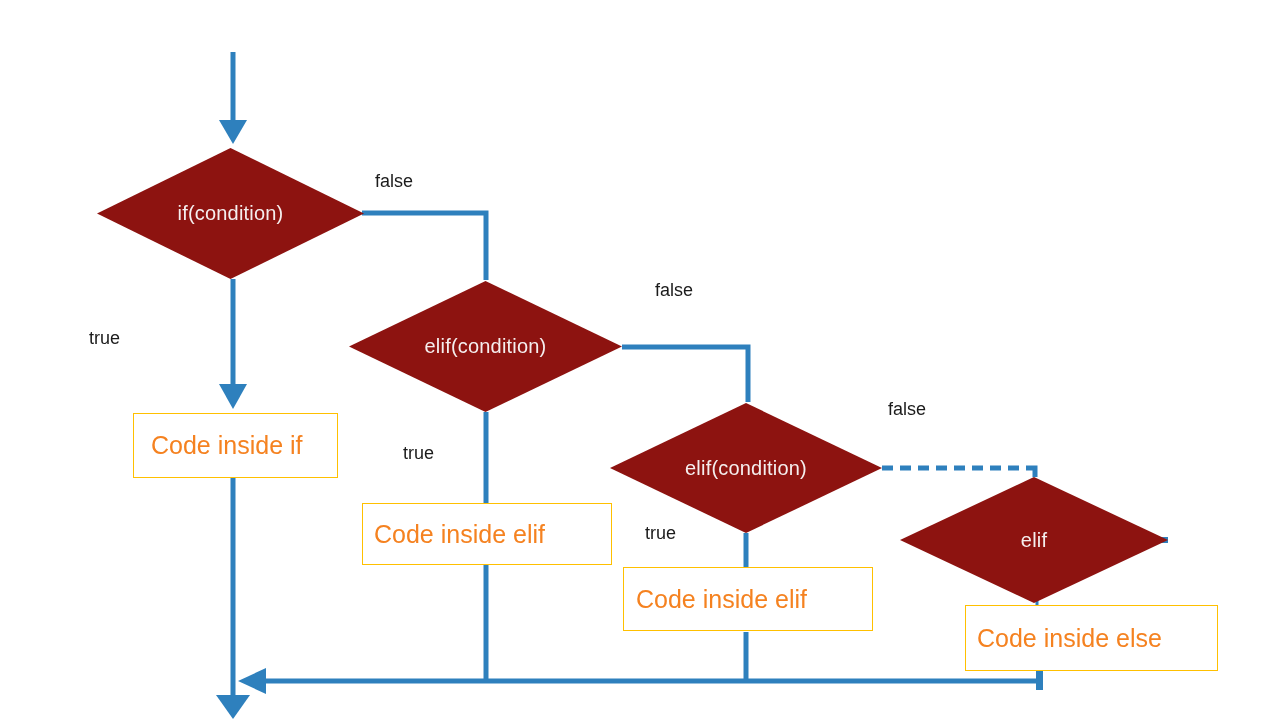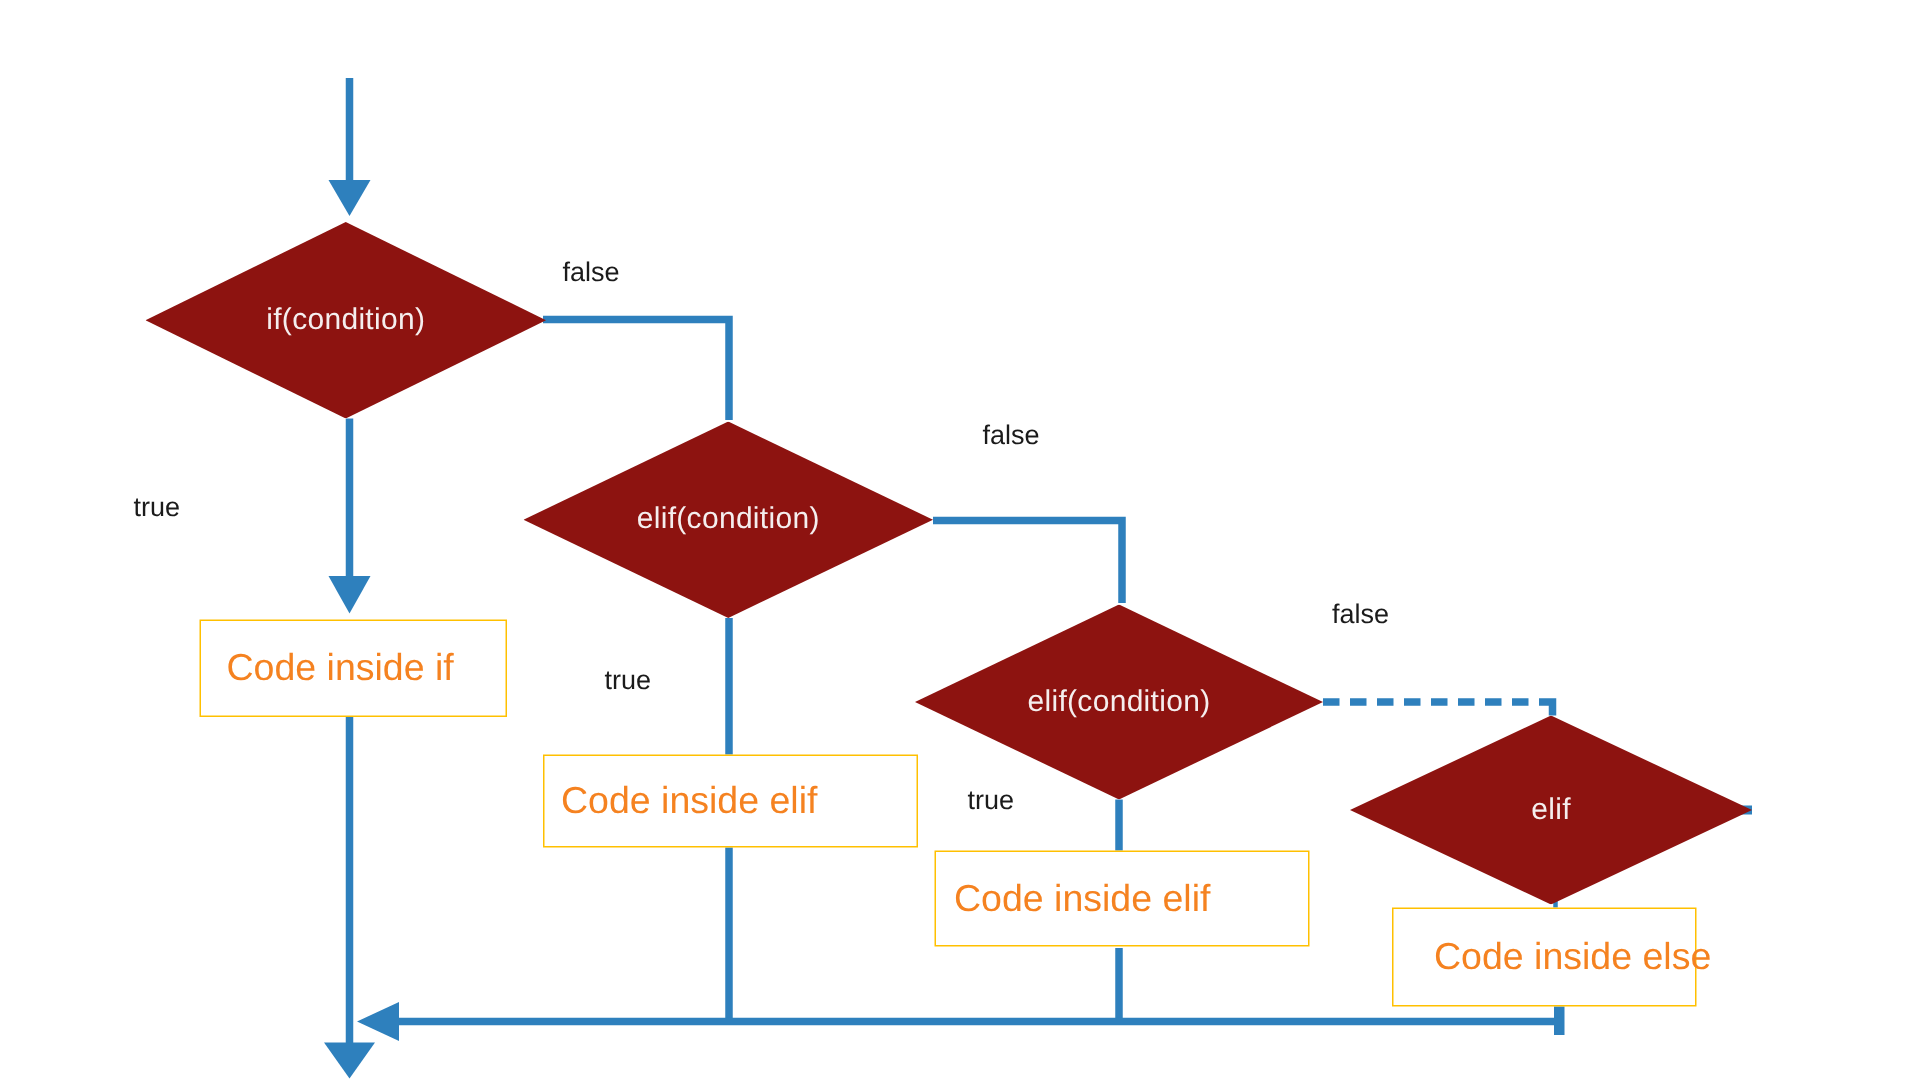--- a/index.html
+++ b/index.html
@@ -113,21 +113,21 @@
   </div>
 
   <div class="code-box" style="left:362px;top:503px;width:250px;height:62px;padding-left:11px;">
     <span class="code-label">Code inside elif</span>
   </div>
 
   <div class="code-box" style="left:623px;top:567px;width:250px;height:64px;padding-left:12px;">
     <span class="code-label">Code inside elif</span>
   </div>
 
-  <div class="code-box" style="left:928px;top:605px;width:203px;height:66px;padding-left:27px;">
+  <div class="code-box" style="left:965px;top:605px;width:253px;height:66px;padding-left:11px;">
     <span class="code-label">Code inside else</span>
   </div>
 
   <div class="edge-label" style="left:375px;top:172px;">false</div>
   <div class="edge-label" style="left:89px;top:329px;">true</div>
 
   <div class="edge-label" style="left:655px;top:281px;">false</div>
   <div class="edge-label" style="left:403px;top:444px;">true</div>
 
   <div class="edge-label" style="left:888px;top:400px;">false</div>

